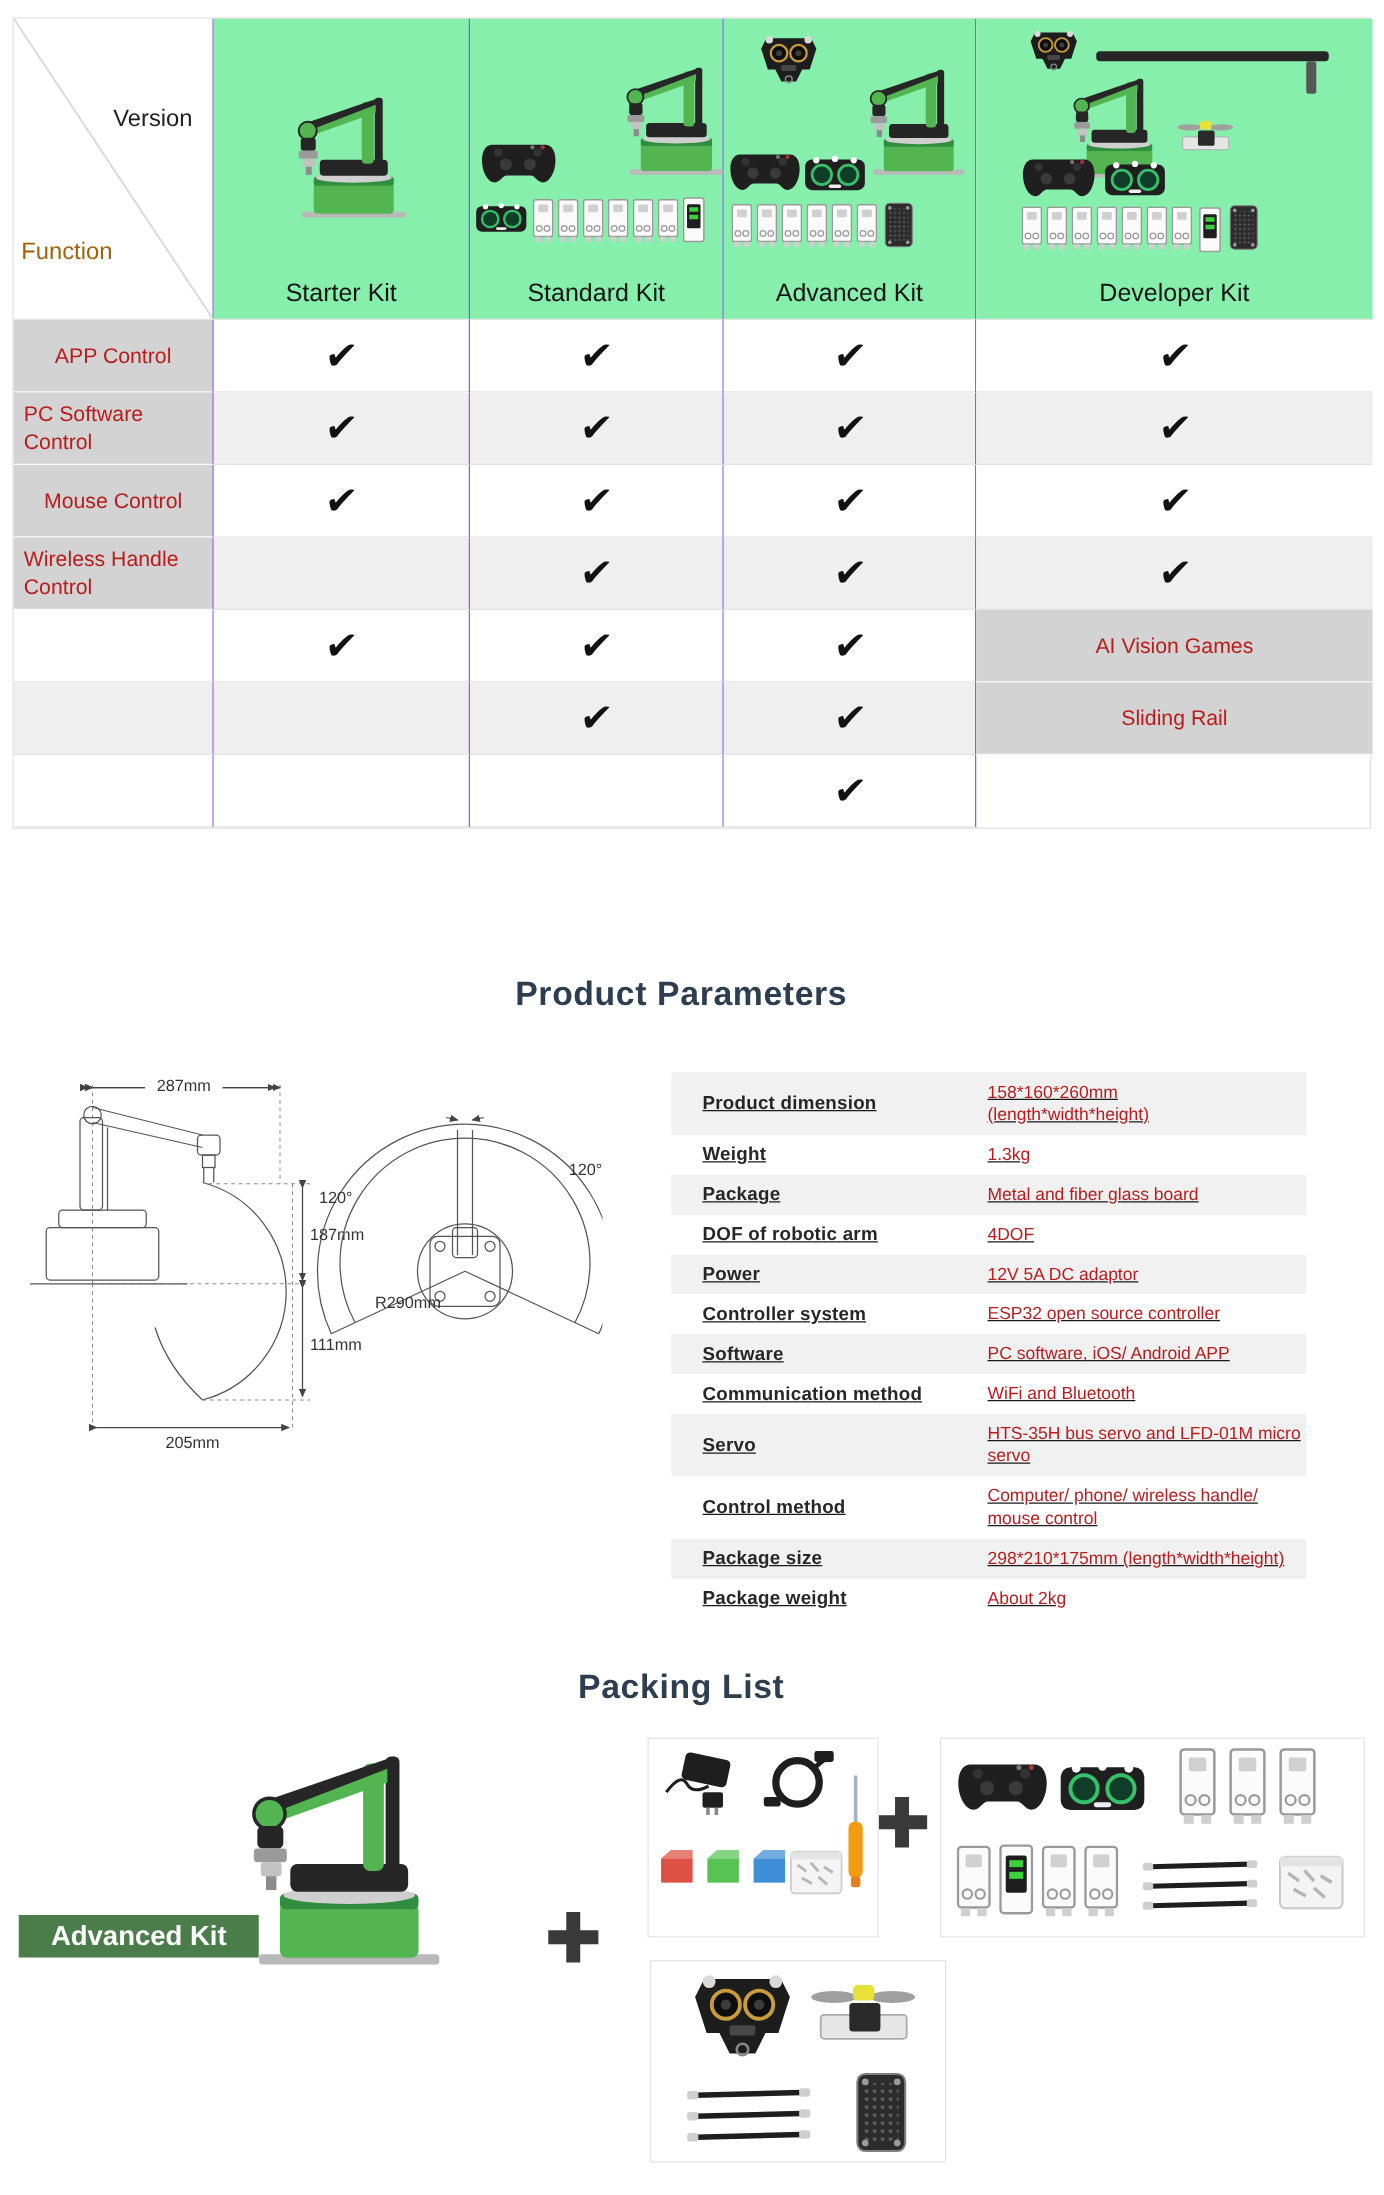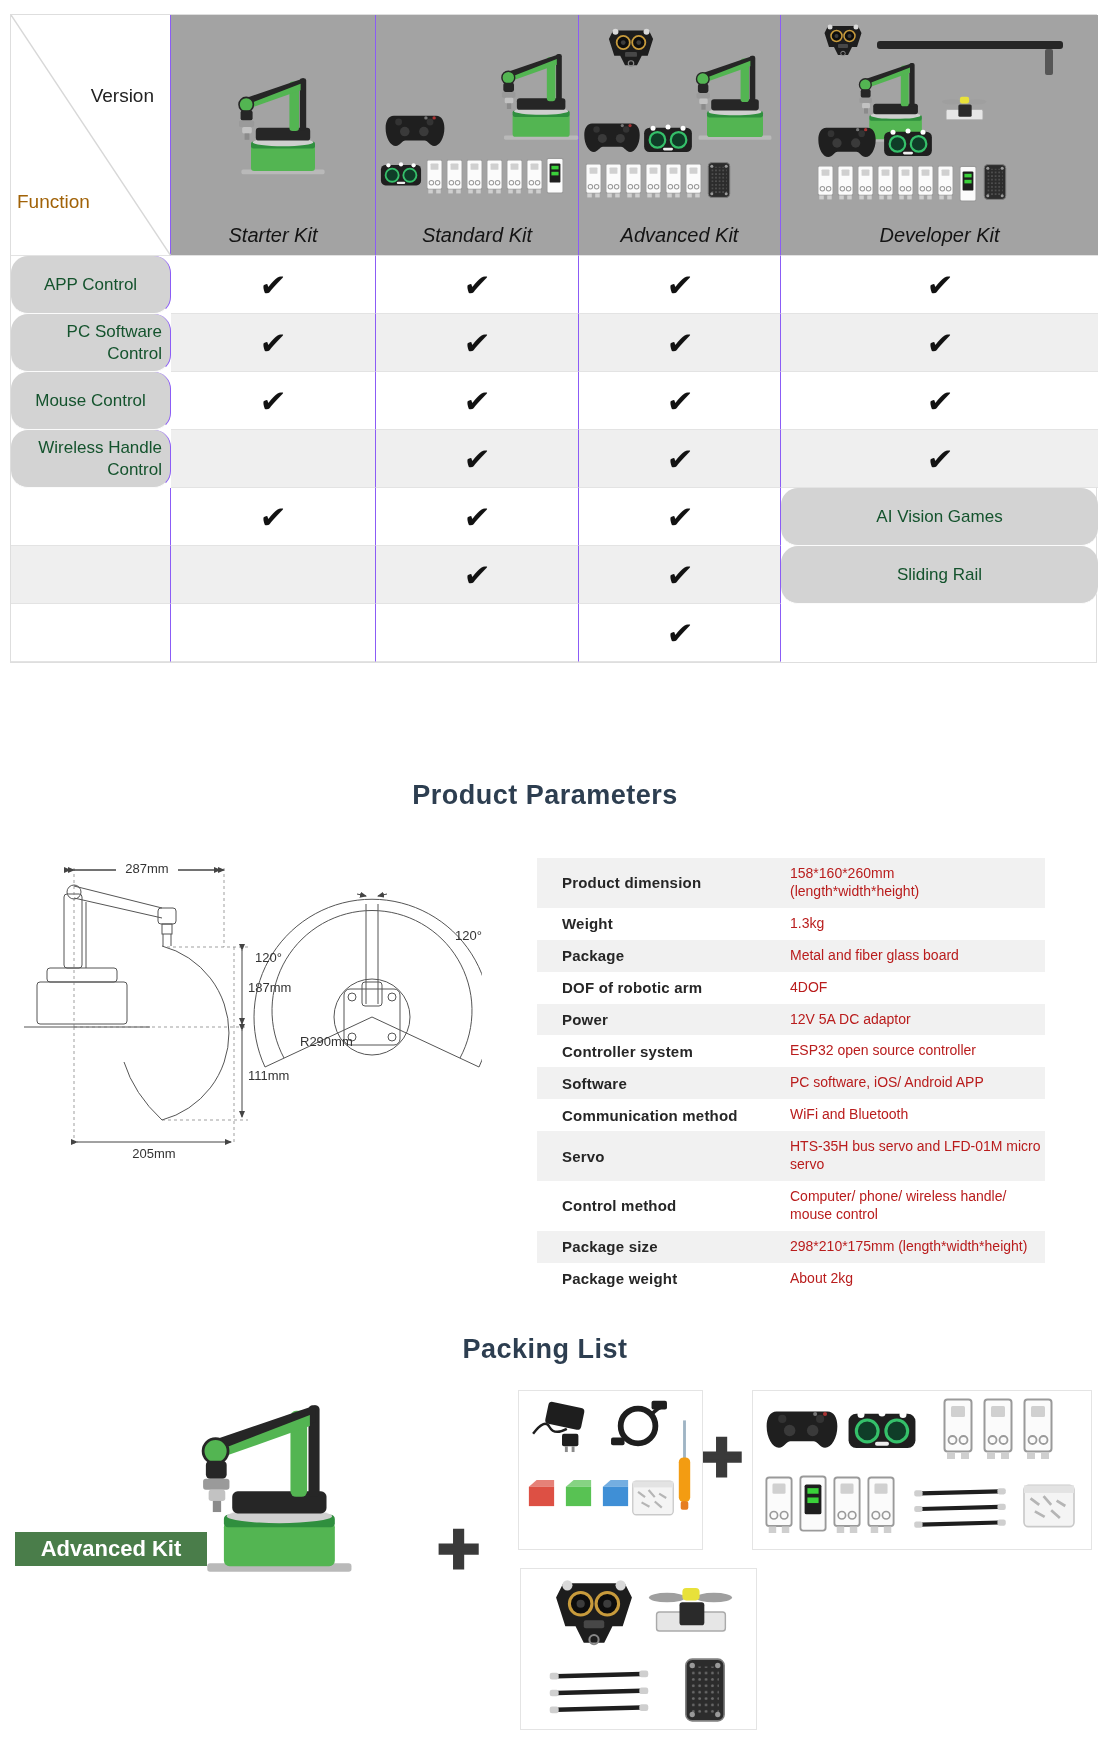--- a/index.html
+++ b/index.html
@@ -9,39 +9,39 @@
   .cmp{position:absolute;left:10px;top:14px;width:1087px;display:grid;
        grid-template-columns:160px 205px 203px 202px 317px;
        grid-template-rows:241px repeat(7,58px);
        border:1px solid #dedede;box-sizing:border-box;}
   .cmp>div{border-right:1px solid #8b5cf6;border-bottom:1px solid #e3e3e3;box-sizing:border-box;position:relative;}
   .cmp>div:nth-child(5n){border-right:none;}
   .corner{background:#fff;}
   .corner svg{position:absolute;inset:0;}
   .corner .v{position:absolute;top:70px;right:16px;font-size:19px;color:#222;}
   .corner .f{position:absolute;top:176px;left:6px;font-size:19px;color:#a16207;}
-  .kit-hd{background:#a3a3a3;font-style:italic;}
+  .kit-hd{background:#86efac;}
   .kit-name{position:absolute;bottom:8px;left:0;width:100%;text-align:center;font-size:20px;color:#141414;}
   .kit-art{position:relative;width:206px;height:205px;margin:0 auto;}
   .kit-art.wide{width:266px;}
   .kit-art .abs{position:absolute;}
   .flabel{background:#d3d3d3;border-bottom:1px solid #fbfbfb !important;display:flex;align-items:center;justify-content:center;
-          text-align:right;font-size:17px;color:#14532d;line-height:1.25;padding:2px 8px;border-radius:17px;}
+          text-align:left;font-size:17px;color:#b91c1c;line-height:1.25;padding:2px 8px;}
   .fcell{display:flex;align-items:center;justify-content:center;background:#fff;}
   .fcell.alt,.flabel.alt{background-color:#efefef;}
   .check{font-family:"DejaVu Sans",sans-serif;font-size:31px;font-weight:bold;color:#121212;transform:skewX(-6deg);}
 
   
   .sec-title{position:absolute;left:0;width:1090px;text-align:center;font-size:27px;font-weight:bold;color:#2d3e50;letter-spacing:0.5px;}
   #pp-title{top:780px;}
   #pl-title{top:1334px;}
 
   
   .pp-diagram{position:absolute;left:12px;top:832px;}
-  .pp-table{position:absolute;left:537px;top:858px;width:508px;}
+  .pp-table{position:absolute;left:537px;top:858px;width:508px;text-decoration:underline;}
   .pp-row{display:flex;align-items:center;padding:7px 0 7px 25px;box-sizing:border-box;}
   .pp-row:nth-child(odd){background:#f1f1f1;}
   .pp-label{width:228px;flex:none;font-size:15px;font-weight:bold;color:#262626;letter-spacing:0.2px;}
   .pp-value{width:255px;flex:none;font-size:14px;color:#b91c1c;line-height:1.28;white-space:pre-line;}
   .tech{stroke:#555;fill:none;stroke-width:1;}
   .tech-thin{stroke:#777;fill:none;stroke-width:0.7;}
   .dim-t{font-size:13px;fill:#333;font-family:"Liberation Sans",sans-serif;}
 
   
   .pl-robot{position:absolute;left:168px;top:1372px;}

